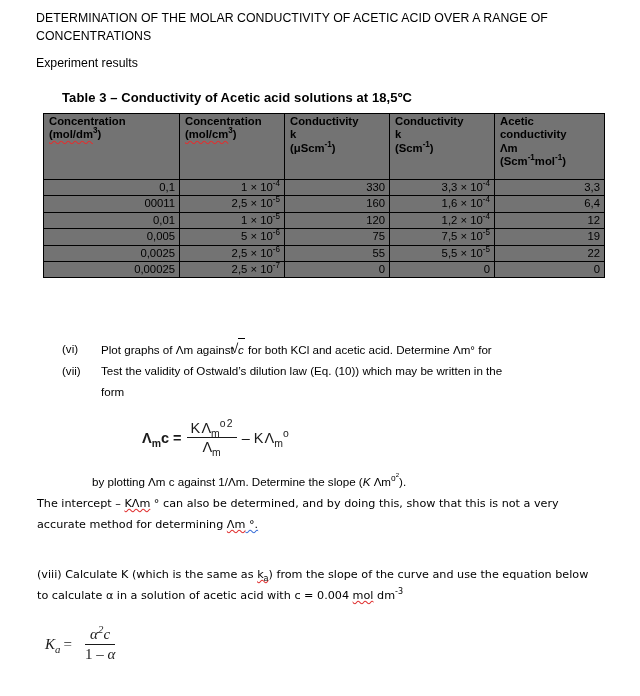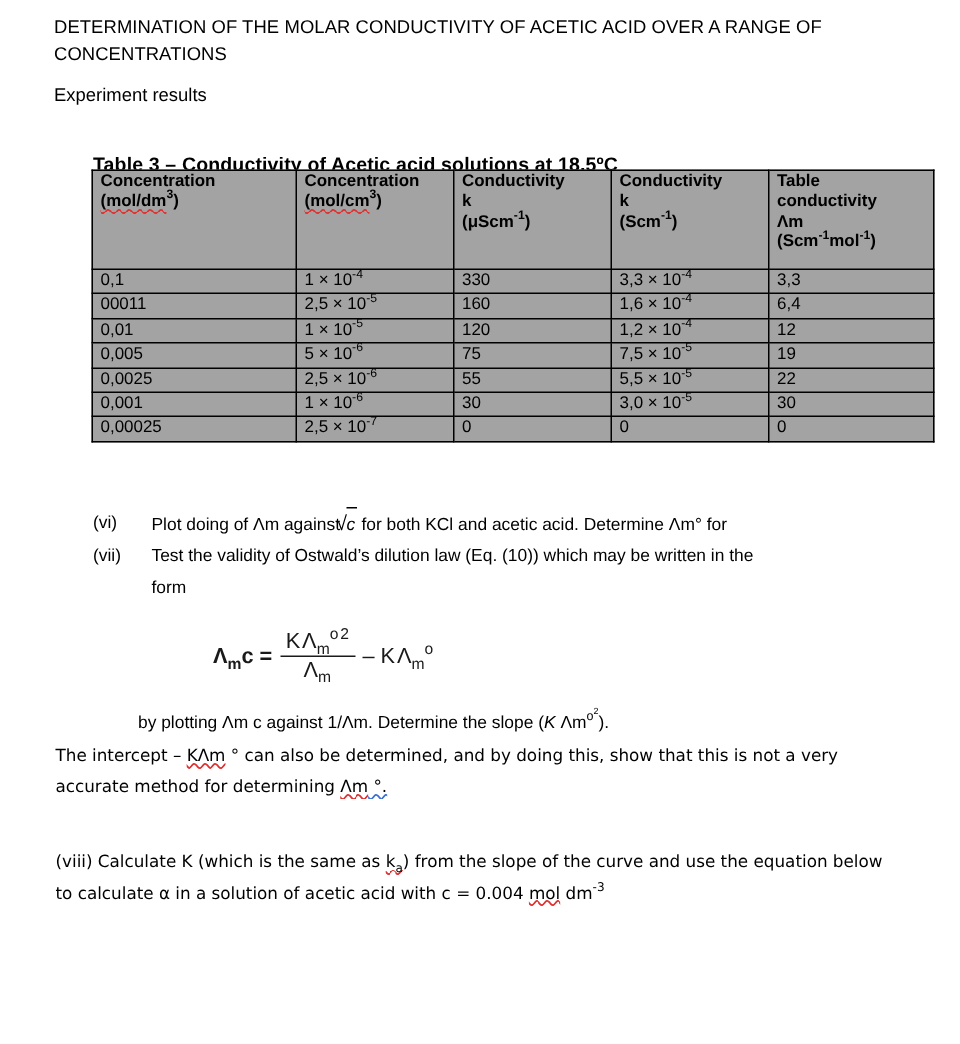--- a/index.html
+++ b/index.html
@@ -34,44 +34,43 @@
     line-height: 17px;
   }
 
   
   .table-caption {
     position: absolute;
     left: 62px; top: 90px;
     font-size: 13px;
     font-weight: bold;
     letter-spacing: 0.1px;
-    margin-top: 12px;
   }
   table.data {
     position: absolute;
-    left: 61px; top: 113px;
+    left: 43px; top: 113px;
     border-collapse: collapse;
     table-layout: fixed;
     width: 511px;
-    background: #a3a3a3;
+    background: #737373;
   }
   table.data td, table.data th {
     border: 1px solid #000;
     padding: 1px 4px 1px 5px;
     font-size: 11.3px;
     line-height: 13.4px;
     vertical-align: top;
     text-align: left;
     font-weight: normal;
   }
   table.data th {
     font-weight: bold;
     height: 63px;
   }
-  table.data tbody td { height: 13px; }
+  table.data tbody td { height: 13px; text-align: right; }
   .c1 { width: 126px; }
   .c2 { width: 95px; }
   .c3 { width: 95px; }
   .c4 { width: 95px; }
   .c5 { width: 100px; }
 
   sup { font-size: 0.72em; vertical-align: super; line-height: 0; }
   sub { font-size: 0.72em; vertical-align: sub; line-height: 0; }
 
   
@@ -206,21 +205,21 @@
           <span>Conductivity</span><br>
           <span>k</span><br>
           <span>(μScm<sup>-1</sup>)</span>
         </th>
         <th class="c4">
           <span>Conductivity</span><br>
           <span>k</span><br>
           <span>(Scm<sup>-1</sup>)</span>
         </th>
         <th class="c5">
-          <span>Table</span><br>
+          <span>Acetic</span><br>
           <span>conductivity</span><br>
           <span>Λm</span><br>
           <span>(Scm<sup>-1</sup>mol<sup>-1</sup>)</span>
         </th>
       </tr>
     </thead>
     <tbody>
         <tr>
           <td class="c1">0,1</td>
           <td class="c2">1 × 10<sup>-4</sup></td>
@@ -250,41 +249,34 @@
           <td class="c5">19</td>
         </tr>
         <tr>
           <td class="c1">0,0025</td>
           <td class="c2">2,5 × 10<sup>-6</sup></td>
           <td class="c3">55</td>
           <td class="c4">5,5 × 10<sup>-5</sup></td>
           <td class="c5">22</td>
         </tr>
         <tr>
-          <td class="c1">0,001</td>
-          <td class="c2">1 × 10<sup>-6</sup></td>
-          <td class="c3">30</td>
-          <td class="c4">3,0  × 10<sup>-5</sup></td>
-          <td class="c5">30</td>
-        </tr>
-        <tr>
           <td class="c1">0,00025</td>
           <td class="c2">2,5 × 10<sup>-7</sup></td>
           <td class="c3">0</td>
           <td class="c4">0</td>
           <td class="c5">0</td>
         </tr>
       </tbody>
   </table>
 
   <div class="qlist">
 
     <div class="qitem">
       <span class="marker">(vi)</span>
-      <span>Plot doing of Λm against </span><span class="radical"><span>c</span></span><span> for both KCl and acetic acid. Determine Λm° for</span>
+      <span>Plot graphs of Λm against </span><span class="radical"><span>c</span></span><span> for both KCl and acetic acid. Determine Λm° for</span>
     </div>
 
     <div class="qitem">
       <span class="marker">(vii)</span>
       <span>Test the validity of Ostwald’s dilution law (Eq. (10)) which may be written in the</span>
       <div>form</div>
     </div>
 
   </div>
 
@@ -303,14 +295,22 @@
   </div>
 
   <div class="para para-intercept">
     <span>The intercept – </span><span class="sp">KΛm</span><span> ° can also be determined, and by doing this, show that this is not a very accurate method for determining </span><span class="sp">Λm</span><span class="sp-blue"> °.</span>
   </div>
 
   <div class="para para-viii">
     <span>(viii) Calculate K (which is the same as </span><span class="sp"><span>k</span><sub>a</sub></span><span>) from the slope of the curve and use the equation below to calculate α in a solution of acetic acid with c = 0.004 </span><span class="sp">mol</span><span> dm</span><sup>-3</sup>
   </div>
 
+  <div class="eq2">
+    <span class="lhs">K<sub>a</sub></span>
+    <span class="eqsign">=</span>
+    <span class="frac">
+      <span class="num">α<sup>2</sup>c</span>
+      <span class="den">1 – <i>α</i></span>
+    </span>
+  </div>
 
 </div>
 
 </body></html>

